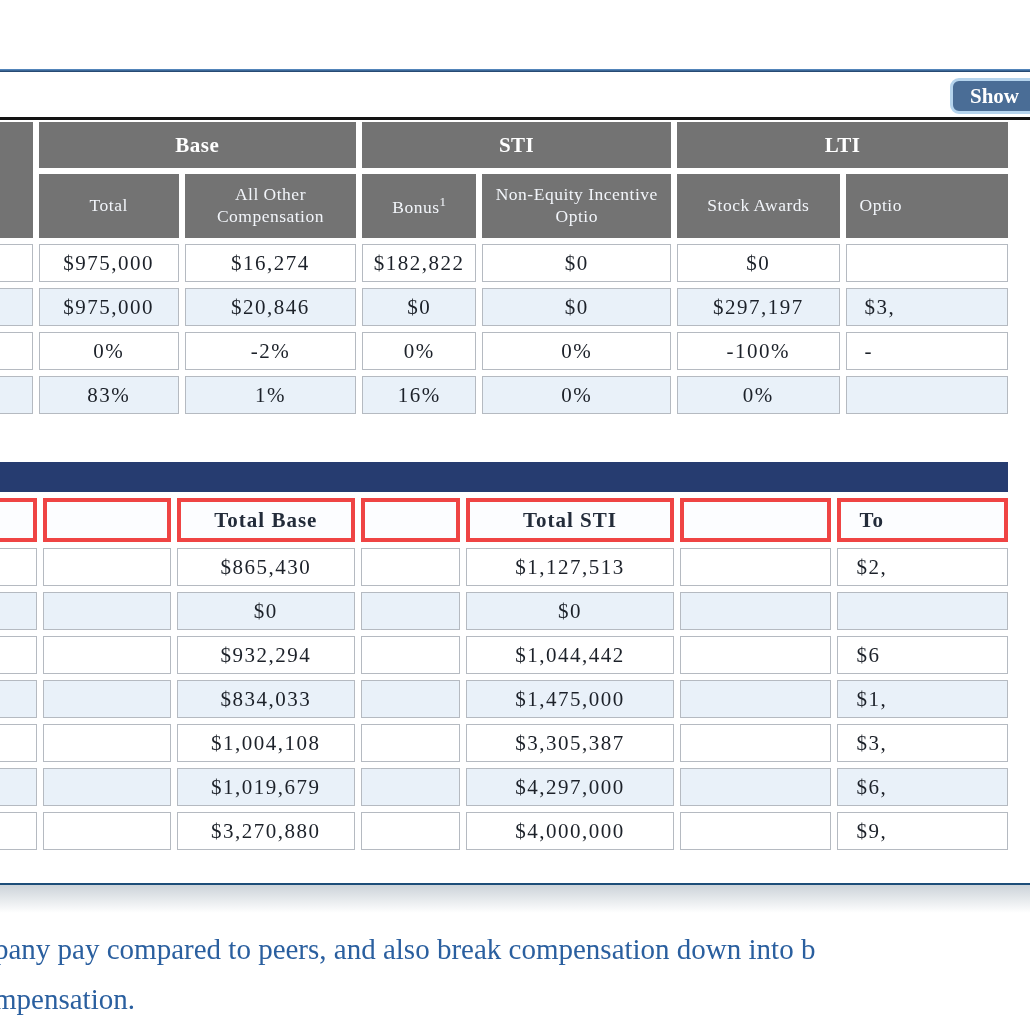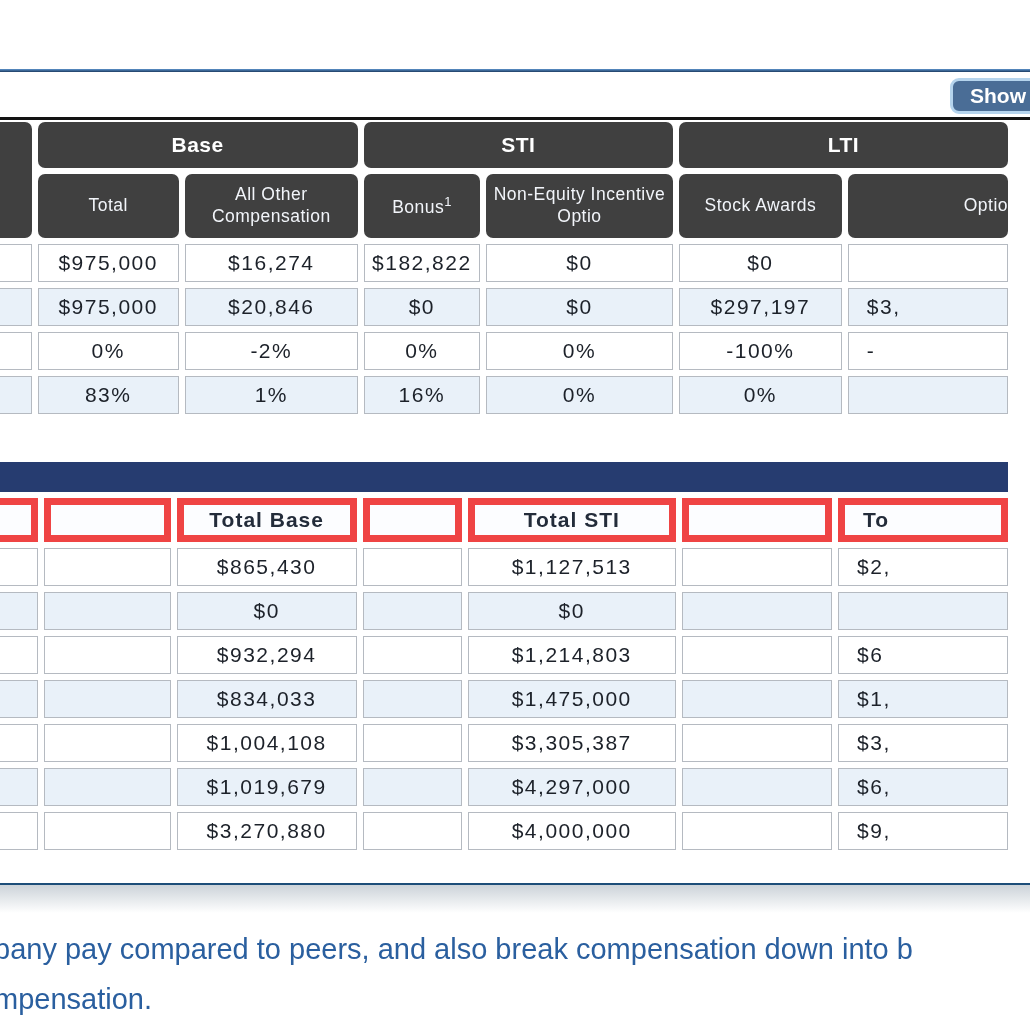--- a/index.html
+++ b/index.html
@@ -1,42 +1,42 @@
 <!DOCTYPE html>
 <html><head>
 <meta charset="utf-8">
 <style>
   html,body{margin:0;padding:0;background:#fff;}
   #stage{position:relative;width:1030px;height:1030px;overflow:hidden;background:#fff;
-         font-family:Liberation Sans, sans-serif;}
+         font-family:Liberation Serif, serif;}
   
   #topline{position:absolute;left:0;top:69px;width:1030px;height:3px;
            background:linear-gradient(180deg,#5d93cc 0%,#1c3c61 100%);}
   
   #showbtn{position:absolute;left:950px;top:78px;width:160px;height:30px;
            background:#4a6d96;border:3px solid #b5d4ed;border-radius:9px;
            color:#ffffff;font-weight:bold;font-size:21px;line-height:30px;
            padding-left:17px;cursor:pointer;}
   
   #blackline{position:absolute;left:0;top:117px;width:1030px;height:3px;background:#131313;}
   table.grid{position:absolute;left:-16px;border-collapse:separate;border-spacing:6px;
              table-layout:fixed;}
   #table1{top:116px;}
   #table2{top:456px;}
   td{box-sizing:border-box;padding:0;overflow:hidden;white-space:nowrap;}
-  td.hdr{background:#404040;color:#f2f5fa;text-align:center;vertical-align:middle;
-         font-size:17.5px;letter-spacing:.5px;line-height:1.25;white-space:normal;border-radius:7px;}
+  td.hdr{background:#737373;color:#f2f5fa;text-align:center;vertical-align:middle;
+         font-size:17.5px;letter-spacing:.5px;line-height:1.25;white-space:normal;}
   td.ghdr{font-size:21px;font-weight:bold;color:#ffffff;letter-spacing:.5px;}
   td.data{border:1px solid #b5bac1;background:#ffffff;color:#1c2129;
           font-size:21px;letter-spacing:1.5px;text-align:center;vertical-align:middle;}
   tr.alt td.data{background:#e9f1f9;}
-  td.thead{border:7px solid #ef4444;background:#fcfdff;color:#232c3a;font-weight:bold;
+  td.thead{border:4px solid #ef4444;background:#fcfdff;color:#232c3a;font-weight:bold;
            font-size:21px;letter-spacing:1px;text-align:center;vertical-align:middle;}
   td.band{background:#263c70;}
-  td.fraghead{text-align:right;padding-left:14px;}
+  td.fraghead{text-align:left;padding-left:14px;}
   td.frag{text-align:left;padding-left:18px;}
   tr.rGroup td{height:46px;}
   tr.rSub td{height:64px;}
   tr.rData td{height:38px;}
   tr.rBand td{height:30px;}
   tr.rTHead td{height:44px;}
   sup{font-size:13px;letter-spacing:0;}
   
   #bluerule{position:absolute;left:0;top:883px;width:1030px;height:2px;background:#1d4e79;}
   #shade{position:absolute;left:0;top:885px;width:1030px;height:28px;
@@ -158,21 +158,21 @@
       <td class="data"></td>
       <td class="data">$0</td>
       <td class="data"></td>
       <td class="data frag"></td>
     </tr>
     <tr class="rData">
       <td class="data"></td>
       <td class="data"></td>
       <td class="data">$932,294</td>
       <td class="data"></td>
-      <td class="data">$1,214,803</td>
+      <td class="data">$1,044,442</td>
       <td class="data"></td>
       <td class="data frag">$6</td>
     </tr>
     <tr class="rData alt">
       <td class="data"></td>
       <td class="data"></td>
       <td class="data">$834,033</td>
       <td class="data"></td>
       <td class="data">$1,475,000</td>
       <td class="data"></td>

